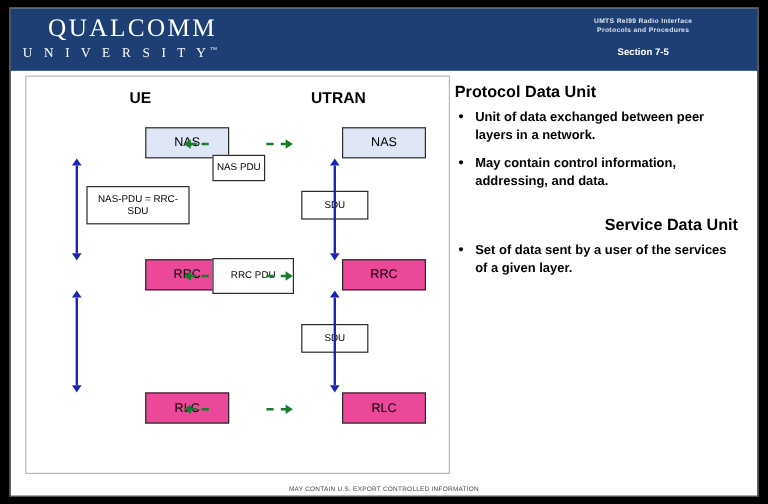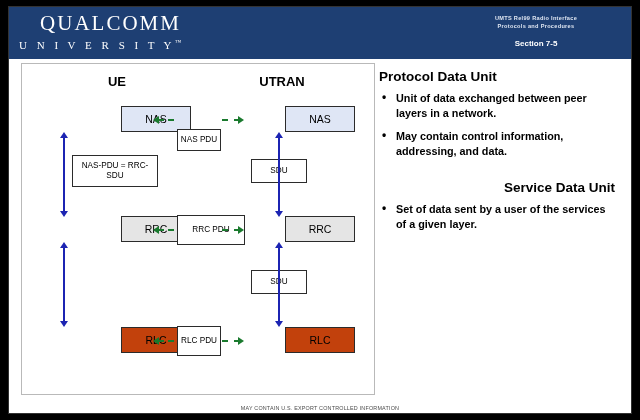--- a/index.html
+++ b/index.html
@@ -76,22 +76,22 @@
     position:absolute;
     box-sizing:border-box;
     border:1px solid #2b2b2b;
     font-size:10.5px;
     display:flex;align-items:center;justify-content:center;
     text-align:center;
     color:#000;
     margin-left:41px;
   }
   .b-nas{background:#dfe6f5;}
-  .b-rrc{background:#e5e5e5;}
-  .b-rlc{background:#c2410c;}
+  .b-rrc{background:#ec4899;}
+  .b-rlc{background:#ec4899;}
   .lbl{
     position:absolute;
     box-sizing:border-box;
     border:1px solid #2b2b2b;
     background:#ffffff;
     font-size:8.2px;
     line-height:10px;
     display:flex;align-items:center;justify-content:center;
     text-align:center;
     color:#000;
@@ -181,21 +181,20 @@
       <div class="box b-rrc" style="left:222px;top:152px;width:70px;height:26px;">RRC</div>
       <div class="box b-rlc" style="left:222px;top:263px;width:70px;height:26px;">RLC</div>
 
       <div class="lbl" style="left:50px;top:91px;width:86px;height:32px;">NAS-PDU = RRC-SDU</div>
 
       <div class="lbl" style="left:229px;top:95px;width:56px;height:24px;">SDU</div>
       <div class="lbl" style="left:229px;top:206px;width:56px;height:24px;">SDU</div>
 
       <div class="lbl" style="left:155px;top:41px;width:44px;height:22px;margin-top:24px;">NAS PDU</div>
       <div class="lbl" style="left:155px;top:151px;width:68px;height:30px;">RRC PDU</div>
-      <div class="lbl" style="left:155px;top:262px;width:44px;height:30px;">RLC PDU</div>
 
       <div class="vline" style="left:41px;top:74px;height:73px;"></div>
       <div class="varrow-up" style="left:38px;top:68px;"></div>
       <div class="varrow-dn" style="left:38px;top:147px;"></div>
 
       <div class="vline" style="left:41px;top:184px;height:73px;"></div>
       <div class="varrow-up" style="left:38px;top:178px;"></div>
       <div class="varrow-dn" style="left:38px;top:257px;"></div>
 
       <div class="vline" style="left:256px;top:74px;height:73px;"></div>

